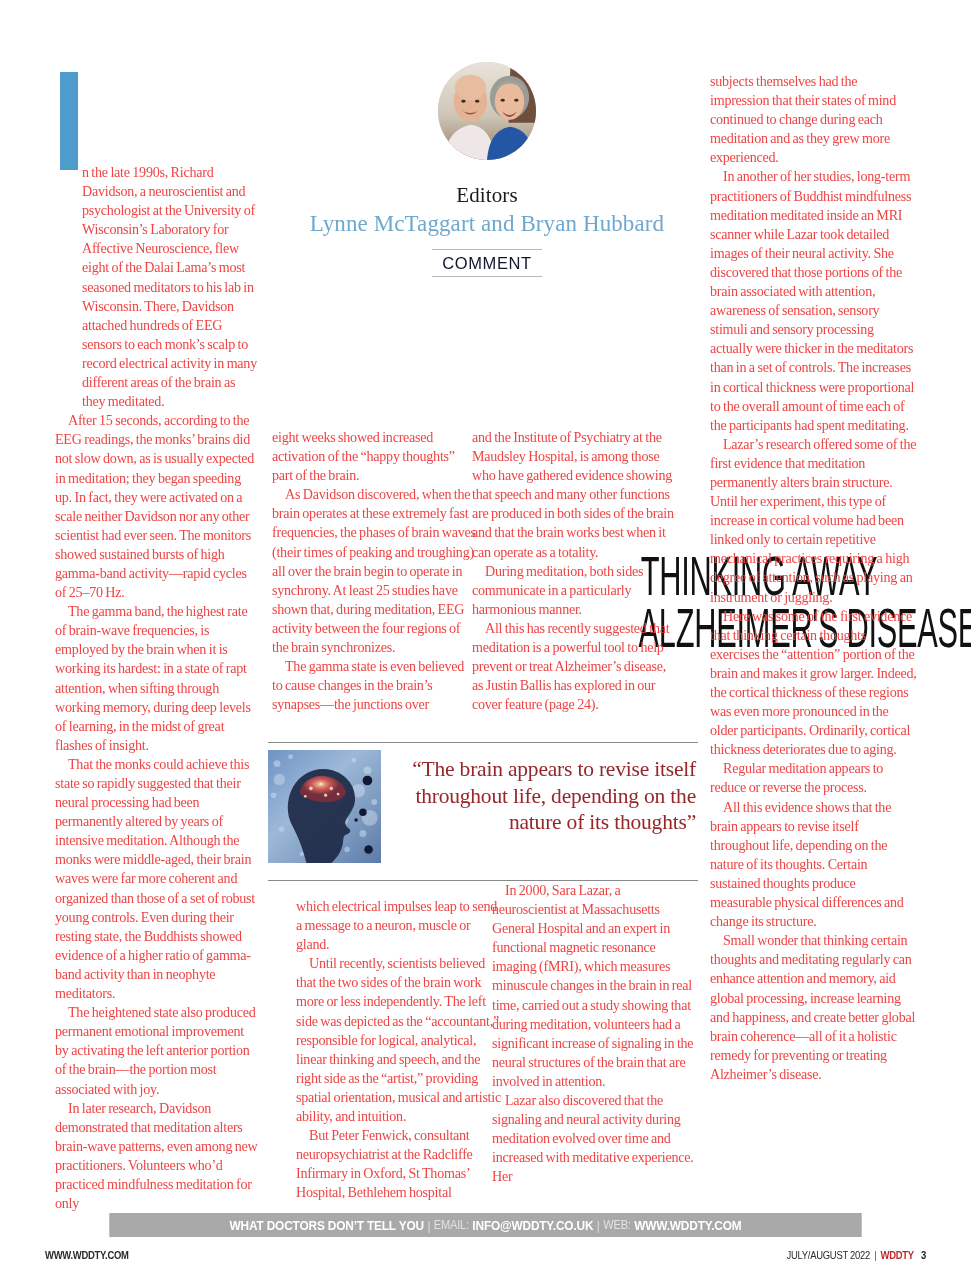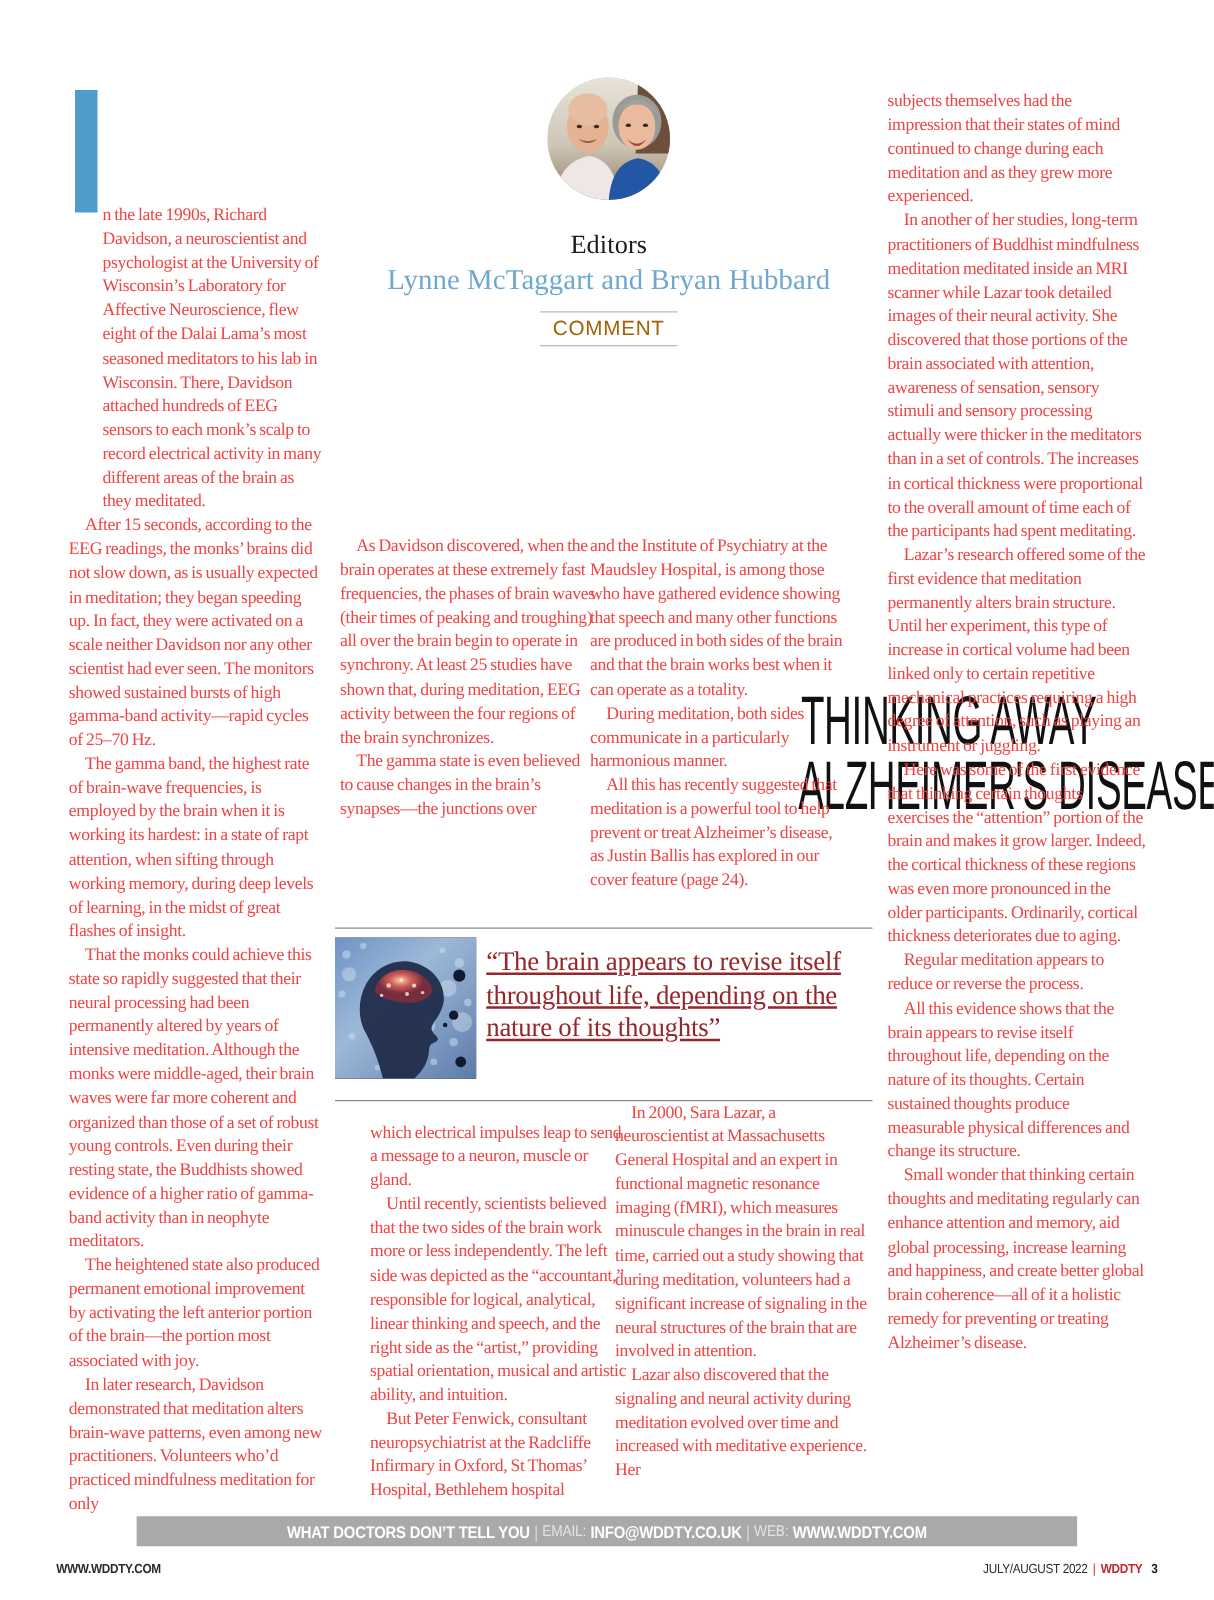--- a/index.html
+++ b/index.html
@@ -60,21 +60,21 @@
 
   .comment-tag {
     display: inline-block;
     margin-top: 12px;
     padding: 4px 10px 3px 10px;
     border-top: 1.5px solid #b9b9b9;
     border-bottom: 1.5px solid #b9b9b9;
     font-family: "Liberation Sans", "DejaVu Sans", sans-serif;
     font-size: 16.5px;
     letter-spacing: 0.6px;
-    color: #a16207;
+    color: #0f172a;
   }
 
   
   .headline {
     position: absolute;
     left: 272px;
     top: 275px;
     width: 430px;
     text-align: center;
     font-family: "Liberation Sans", "DejaVu Sans", sans-serif;
@@ -145,28 +145,27 @@
     width: 113px;
     height: 113px;
     flex: 0 0 113px;
     overflow: hidden;
     position: relative;
     background: #2b3f66;
   }
   .pq-image svg { display: block; width: 100%; height: 100%; }
   .pq-text {
     flex: 1 1 auto;
-    text-align: left;
+    text-align: right;
     font-family: "Liberation Serif", "DejaVu Serif", serif;
     color: #96262a;
     font-size: 21.5px;
     line-height: 26.5px;
     padding: 6px 2px 0 8px;
     letter-spacing: -0.2px;
-    text-decoration: underline;
   }
 
   
   .footer-bar {
     position: absolute;
     left: 58px;
     top: 1213px;
     width: 855px;
     height: 24px;
     background: #a9a9a9;
@@ -267,20 +266,21 @@
   <div class="col" id="col1">
     <p class="firstpara">n the late 1990s, Richard Davidson, a neuroscientist and psychologist at the University of Wisconsin’s Laboratory for Affective Neuroscience, flew eight of the Dalai Lama’s most seasoned meditators to his lab in Wisconsin. There, Davidson attached hundreds of EEG sensors to each monk’s scalp to record electrical activity in many different areas of the brain as they meditated.</p>
     <p>After 15 seconds, according to the EEG readings, the monks’ brains did not slow down, as is usually expected in meditation; they began speeding up. In fact, they were activated on a scale neither Davidson nor any other scientist had ever seen. The monitors showed sustained bursts of high gamma-band activity—rapid cycles of 25–70 Hz.</p>
     <p>The gamma band, the highest rate of brain-wave frequencies, is employed by the brain when it is working its hardest: in a state of rapt attention, when sifting through working memory, during deep levels of learning, in the midst of great flashes of insight.</p>
     <p>That the monks could achieve this state so rapidly suggested that their neural processing had been permanently altered by years of intensive meditation. Although the monks were middle-aged, their brain waves were far more coherent and organized than those of a set of robust young controls. Even during their resting state, the Buddhists showed evidence of a higher ratio of gamma-band activity than in neophyte meditators.</p>
     <p>The heightened state also produced permanent emotional improvement by activating the left anterior portion of the brain—the portion most associated with joy.</p>
     <p>In later research, Davidson demonstrated that meditation alters brain-wave patterns, even among new practitioners. Volunteers who’d practiced mindfulness meditation for only</p>
   </div>
 
   <div class="col" id="col2">
+    <p class="noindent">eight weeks showed increased activation of the “happy thoughts” part of the brain.</p>
     <p>As Davidson discovered, when the brain operates at these extremely fast frequencies, the phases of brain waves (their times of peaking and troughing) all over the brain begin to operate in synchrony. At least 25 studies have shown that, during meditation, EEG activity between the four regions of the brain synchronizes.</p>
     <p>The gamma state is even believed to cause changes in the brain’s synapses—the junctions over</p>
   </div>
 
   <div class="col" id="col3">
     <p class="noindent">and the Institute of Psychiatry at the Maudsley Hospital, is among those who have gathered evidence showing that speech and many other functions are produced in both sides of the brain and that the brain works best when it can operate as a totality.</p>
     <p>During meditation, both sides communicate in a particularly harmonious manner.</p>
     <p>All this has recently suggested that meditation is a powerful tool to help prevent or treat Alzheimer’s disease, as Justin Ballis has explored in our cover feature (page 24).</p>
   </div>
 

